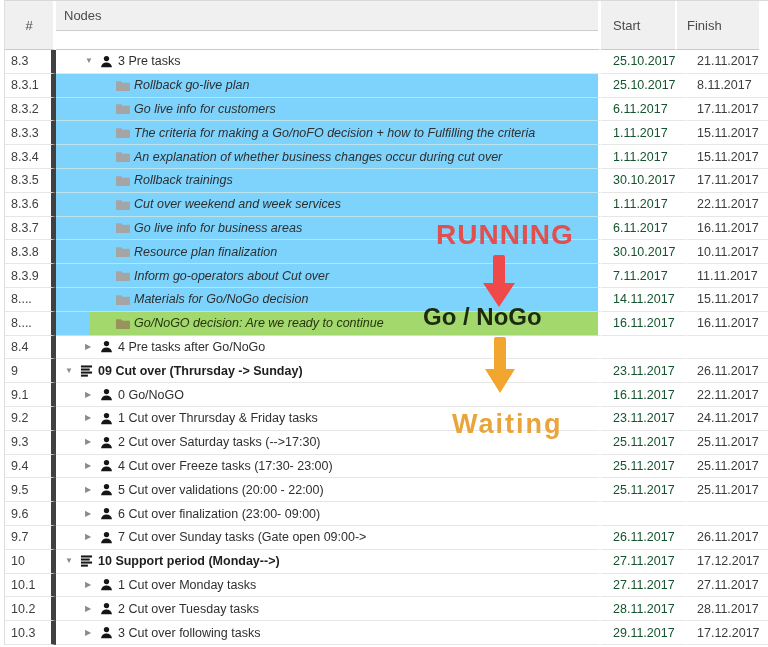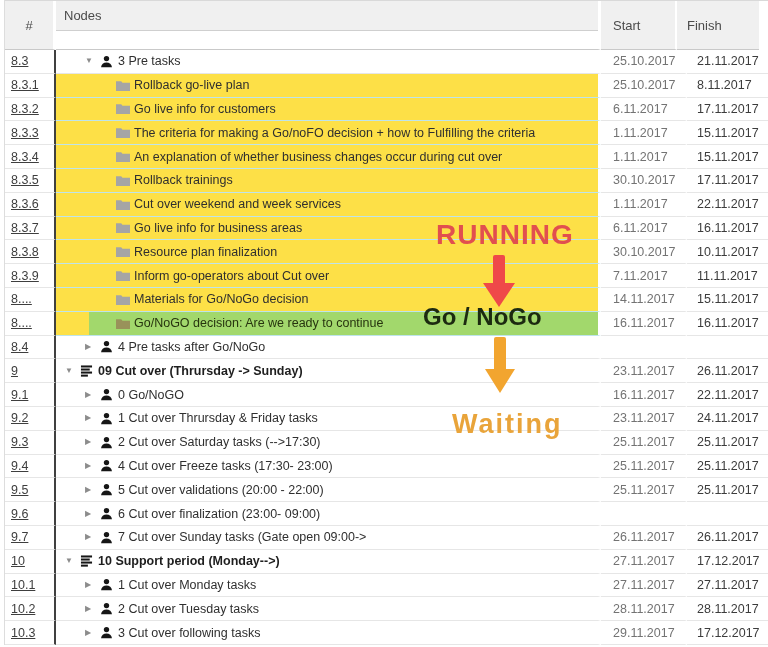--- a/index.html
+++ b/index.html
@@ -19,26 +19,26 @@
   .h-nodes-top{height:30px;background:#f0f0f0;border-bottom:1px solid #cfcfcf;
                display:flex;align-items:center;padding-left:8px;box-sizing:border-box;}
   .h-nodes-filter{flex:1;background:#fff;border:none;outline:none;width:100%;}
   .h-start{width:76px;display:flex;align-items:center;padding-left:12px;border-right:2px solid #fff;}
   .h-finish{width:82px;display:flex;align-items:center;padding-left:10px;border-right:none;}
 
   
   .row{display:flex;height:23.8px;}
   .cell{box-sizing:border-box;background:#fff;border-bottom:1px solid #e6e6e6;
         display:flex;align-items:center;font-size:12.5px;}
-  .c-num{width:51px;border-right:2px solid #404040;padding-left:6px;color:#3e3e3e;text-decoration:underline;}
+  .c-num{width:51px;border-right:5px solid #404040;padding-left:6px;color:#3e3e3e;}
   .c-nodes{width:545px;border-right:3px solid #fff;position:relative;color:#2f2f2f;overflow:hidden;}
-  .c-start{width:86px;border-right:2px solid #fff;padding-left:12px;color:#737373;}
+  .c-start{width:86px;border-right:2px solid #fff;padding-left:12px;color:#14532d;}
   .c-finish{width:82px;padding-left:10px;color:#3c3c3c;}
 
-  .bg-cyan .c-nodes,.bg-green .c-nodes{background:#fde047;border-bottom-color:#bee4eb;}
+  .bg-cyan .c-nodes,.bg-green .c-nodes{background:#7dd3fc;border-bottom-color:#bee4eb;font-style:italic;}
   .green-bar{position:absolute;left:33px;right:0;top:0;bottom:0;background:#a2d86c;}
 
   .indent{flex:0 0 auto;}
   .lvl1 .indent{width:9px}
   .lvl2 .indent{width:29px}
   .lvl3 .indent{width:60px}
   .expander{flex:0 0 auto;width:15px;font-size:8px;color:#8c8c8c;position:relative;z-index:1;cursor:pointer;line-height:1;}
   .icon{flex:0 0 auto;width:17px;display:flex;align-items:center;position:relative;z-index:1;}
   .label{margin-left:1px;white-space:nowrap;position:relative;z-index:1;}
   .bold .label{font-weight:bold;color:#1e1e1e;}

